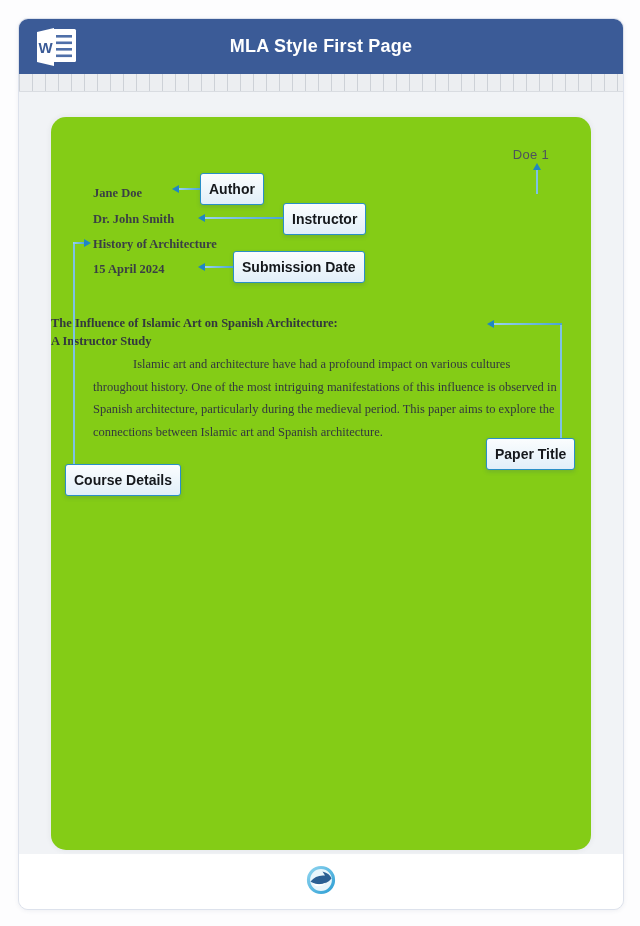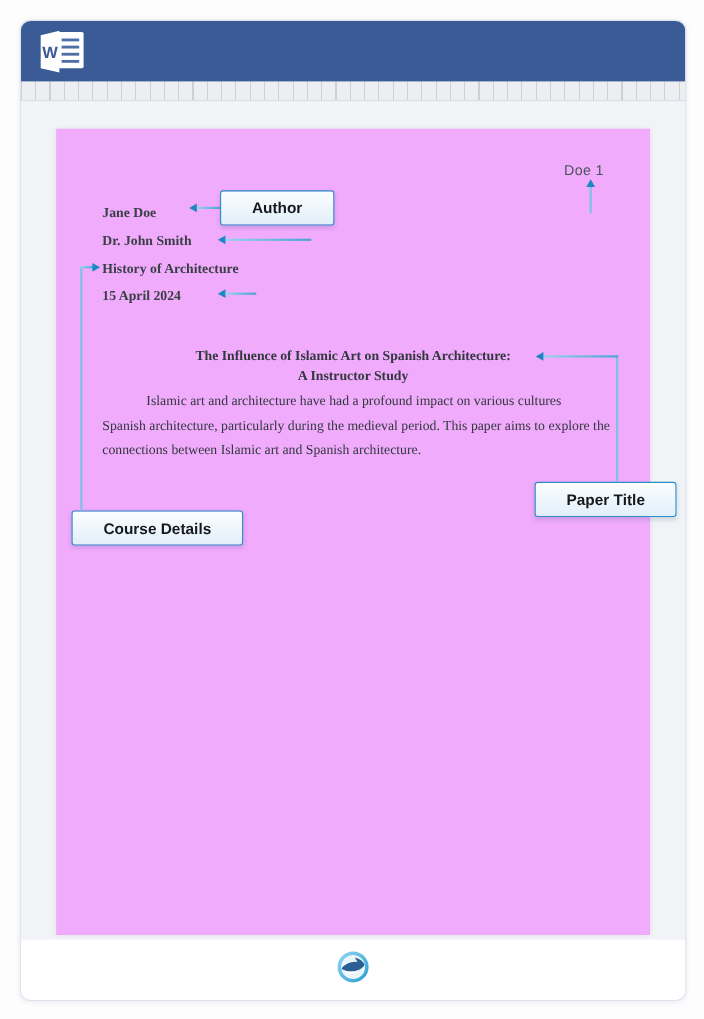--- a/index.html
+++ b/index.html
@@ -25,46 +25,46 @@
   
   .ruler{
     height:17px;flex:0 0 17px;background:#eceef1;
     border-bottom:1px solid #d9dce1;
     background-image:repeating-linear-gradient(to right,#cdd1d7 0 1px,transparent 1px 13px);
   }
   
   .content{position:relative;flex:1 1 auto;background:#f1f3f6;}
   .doc-page{
     position:absolute;left:32px;top:25px;width:540px;height:733px;
-    background:#f0abfc;box-shadow:0 0 6px rgba(30,40,60,.07);
+    background:#84cc16;box-shadow:0 0 6px rgba(30,40,60,.07);border-radius:15px;
   }
   .running-head{
     position:absolute;top:30px;right:42px;
     font-size:13px;color:#4d535d;letter-spacing:.3px;
   }
   .mla-line{
     position:absolute;left:42px;
     font-family:"Liberation Serif",serif;font-weight:bold;
     font-size:12.5px;color:#3a3f45;text-align:center;
   }
   .paper-title-line{
-    position:absolute;left:0;width:100%;text-align:center;
+    position:absolute;left:0;width:100%;text-align:left;
     font-family:"Liberation Serif",serif;font-weight:bold;
     font-size:12.5px;color:#33383e;
   }
   .body-par{
     position:absolute;left:42px;top:236px;right:26px;
     font-family:"Liberation Serif",serif;font-size:12.5px;color:#33383e;
   }
   .body-par .pline{line-height:22.6px;white-space:nowrap;}
   .body-par .pline:first-child{text-indent:40px;}
   
   .callout{
     position:absolute;white-space:nowrap;
-    padding:7px 28px;border:1.5px solid #2a8fc7;border-radius:3px;
+    padding:7px 8px;border:1.5px solid #2a8fc7;border-radius:3px;
     background:linear-gradient(180deg,#fbfdfe 0%,#e1eff9 100%);
     box-shadow:0 2px 4px rgba(40,80,120,.18);
     font-size:14px;font-weight:bold;color:#15181c;
   }
   
   .ln{position:absolute;}
   .ln-h{height:2px;background:linear-gradient(90deg,#9ad2ee,#4aa3d4);}
   .ln-v{width:2px;background:#7ec2e4;}
   .ah{position:absolute;width:0;height:0;}
   .ah-left{border-top:4px solid transparent;border-bottom:4px solid transparent;border-right:7px solid #1f86c4;}
@@ -89,45 +89,49 @@
       <svg width="46" height="44" viewBox="0 0 46 44">
         <rect x="19" y="4" width="24" height="33" rx="1.5" fill="#ffffff"></rect>
         <rect x="23" y="10" width="16" height="2.6" fill="#4f6fa8"></rect>
         <rect x="23" y="16.5" width="16" height="2.6" fill="#4f6fa8"></rect>
         <rect x="23" y="23" width="16" height="2.6" fill="#4f6fa8"></rect>
         <rect x="23" y="29.5" width="16" height="2.6" fill="#4f6fa8"></rect>
         <polygon points="4,7 21,3 21,41 4,37" fill="#ffffff"></polygon>
         <text x="12.5" y="27.5" font-size="15" font-weight="bold" fill="#3b5b97" text-anchor="middle" font-family="Liberation Sans, sans-serif">W</text>
       </svg>
     </span>
+    <span class="hdr-title">MLA Style First Page</span>
   </div>
 
   <div class="ruler"></div>
 
   <div class="content">
 
     <div class="doc-page">
       <div class="running-head">Doe 1</div>
 
       <div class="mla-line" style="top:69px">Jane Doe</div>
       <div class="mla-line" style="top:95px">Dr. John Smith</div>
       <div class="mla-line" style="top:120px">History of Architecture</div>
       <div class="mla-line" style="top:145px">15 April 2024</div>
 
       <div class="paper-title-line" style="top:199px">The Influence of Islamic Art on Spanish Architecture:</div>
       <div class="paper-title-line" style="top:217px">A Instructor Study</div>
 
       <div class="body-par">
         <div class="pline">Islamic art and architecture have had a profound impact on various cultures</div>
+        <div class="pline">throughout history. One of the most intriguing manifestations of this influence is observed in</div>
         <div class="pline">Spanish architecture, particularly during the medieval period. This paper aims to explore the</div>
         <div class="pline">connections between Islamic art and Spanish architecture.</div>
       </div>
     </div>
 
     <div class="callout" style="left:181px;top:81px">Author</div>
+    <div class="callout" style="left:264px;top:111px">Instructor</div>
+    <div class="callout" style="left:214px;top:159px">Submission Date</div>
     <div class="callout" style="left:467px;top:346px">Paper Title</div>
     <div class="callout" style="left:46px;top:372px">Course Details</div>
 
     <div class="ah ah-left" style="left:153px;top:93px"></div>
     <div class="ln ln-h" style="left:160px;top:96px;width:21px"></div>
 
     <div class="ah ah-left" style="left:179px;top:122px"></div>
     <div class="ln ln-h" style="left:186px;top:125px;width:78px"></div>
 
     <div class="ah ah-left" style="left:179px;top:171px"></div>

